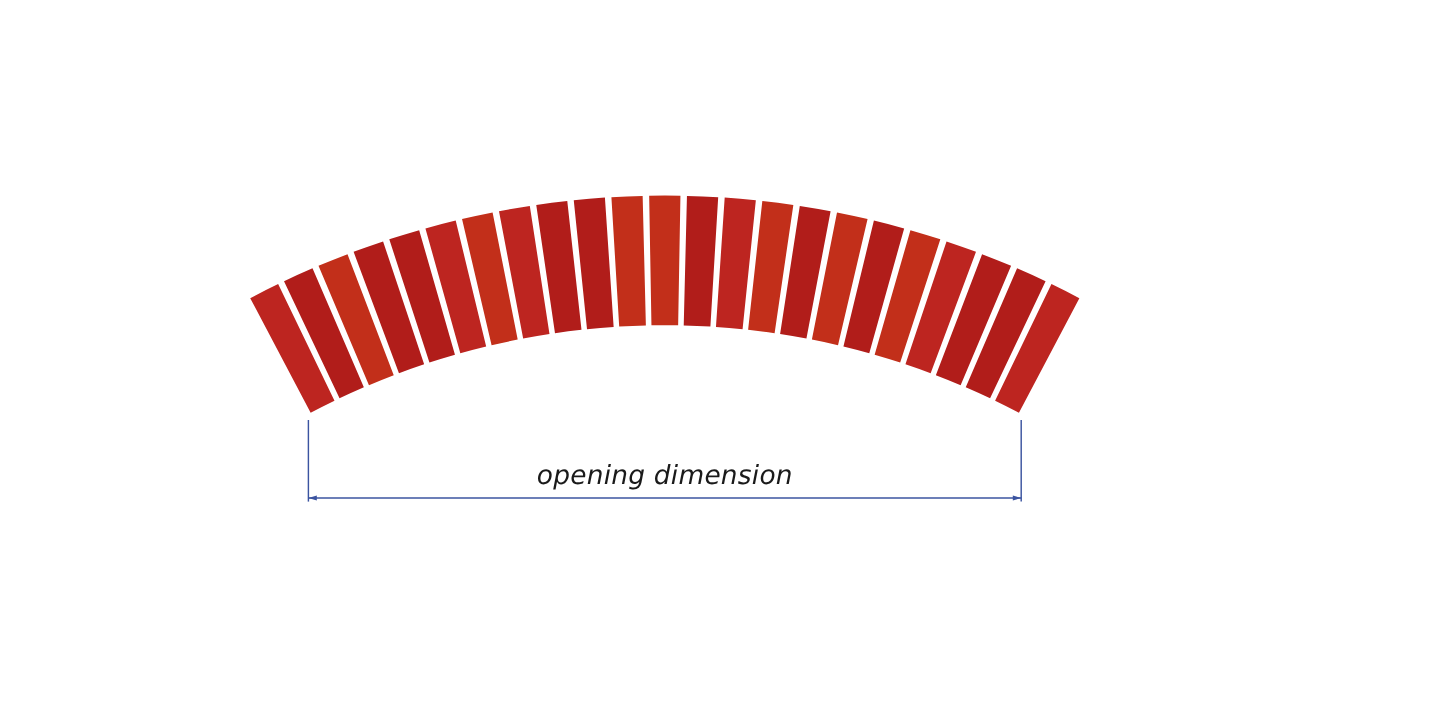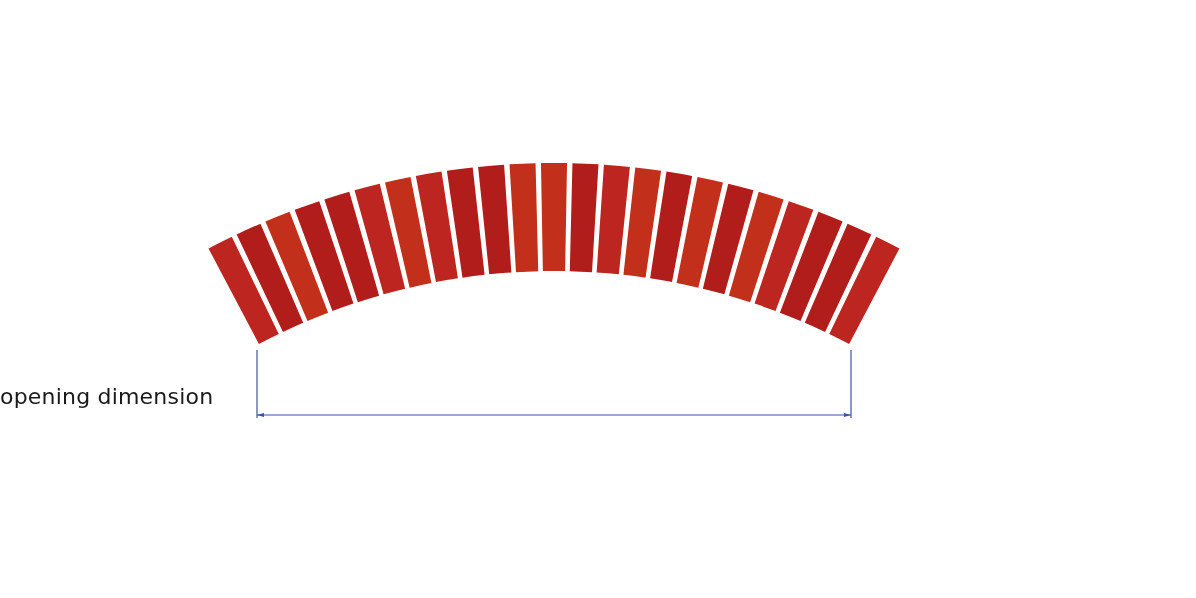--- a/index.html
+++ b/index.html
@@ -1,18 +1,18 @@
 <!DOCTYPE html>
 <html><head>
 <meta charset="utf-8">
 <style>
   html, body { margin: 0; padding: 0; background: #ffffff; }
   body { width: 1196px; height: 598px; overflow: hidden; position: relative; font-family: "DejaVu Sans", sans-serif; }
   #stage { position: absolute; left: 0; top: 0; width: 1196px; height: 598px; }
-  .label { position: absolute; left: 0; top: 384px; width: 1108px; text-align: left; font-size: 22px; color: #1a1a1a; letter-spacing: 0.2px; }
+  .label { position: absolute; left: 0; top: 384px; width: 1108px; text-align: center; font-size: 22px; color: #1a1a1a; letter-spacing: 0.2px; font-style: italic; }
 </style>
 </head>
 <body>
 
 <svg id="stage" width="1196" height="598" viewBox="0 0 1196 598" xmlns="http://www.w3.org/2000/svg">
   <g id="bricks">
       <path d="M208.52190665357307,248.46519007933875 A741,741 0 0 1 231.7823473660314,236.72435655791014 L278.74524410620495,333.97910620938876 A633,633 0 0 0 258.87498908463124,344.0087251285039 Z" fill="#bd2520"></path>
       <path d="M236.68234656414148,234.3803267391554 A741,741 0 0 1 260.42056457657077,223.63824688886245 L303.2094701443581,322.80028377955455 A633,633 0 0 0 282.9310733807039,331.97671636421774 Z" fill="#b11d1a"></path>
       <path d="M265.4157196827129,221.50449587286403 A741,741 0 0 1 289.5888544317286,211.78056506677422 L328.12651127568716,312.6708470813335 A633,633 0 0 0 307.47658644960495,320.97752481447094 Z" fill="#c22f1a"></path>
       <path d="M294.6701464385815,209.86094544982325 A741,741 0 0 1 319.2345520964483,201.1727207409741 L353.45137851154084,303.6090853293342 A633,633 0 0 0 332.4672101155494,311.0310100806182 Z" fill="#b11d1a"></path>

